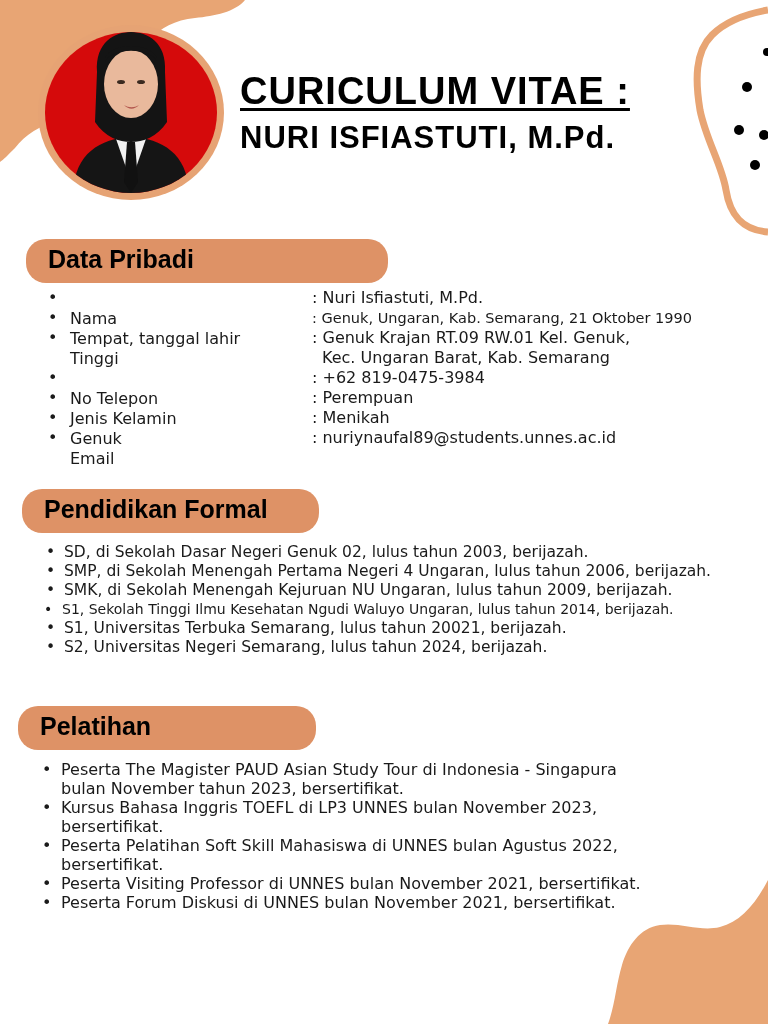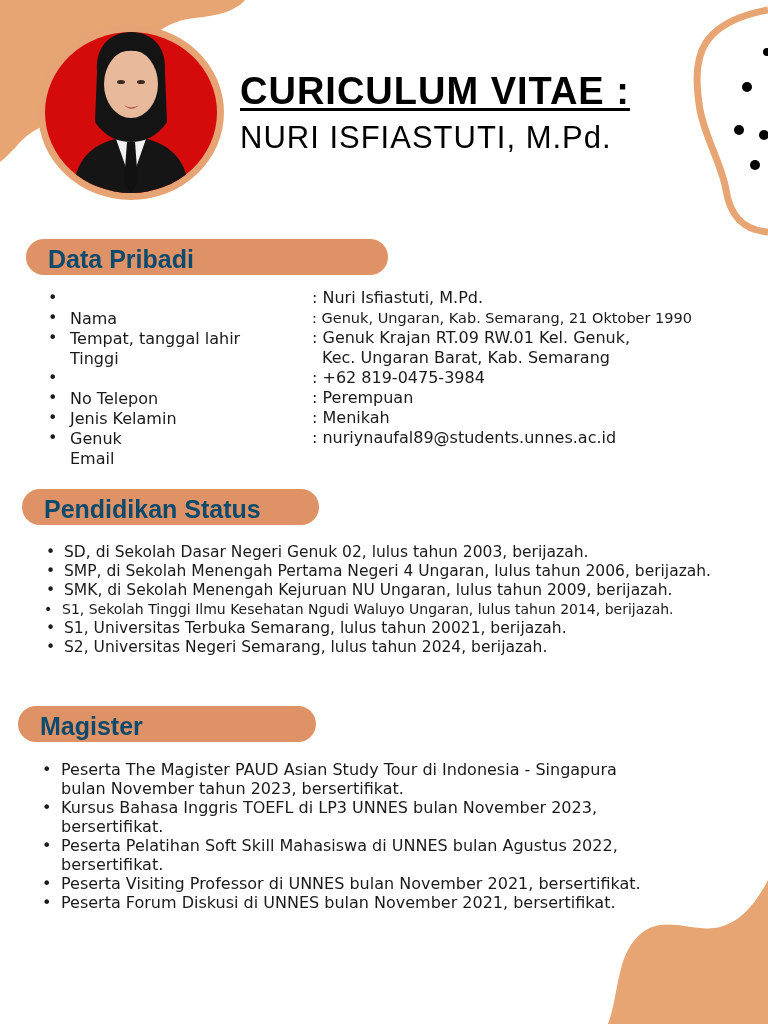--- a/index.html
+++ b/index.html
@@ -16,27 +16,27 @@
     position: absolute; left: 7px; top: 7px; width: 172px; height: 161px;
     border-radius: 50%; background: #d50a0b; overflow: hidden;
   }
   .title-block { position: absolute; left: 240px; top: 68px; width: 440px; text-align: left; }
   .title {
     font-family: "Liberation Sans", sans-serif; font-weight: bold; font-size: 38px;
     letter-spacing: 1px; color: #000; text-decoration: underline; text-decoration-thickness: 3px;
     text-underline-offset: 4px; line-height: 46px;
   }
   .subtitle {
-    font-family: "Liberation Sans", sans-serif; font-weight: normal; font-size: 31px;
+    font-family: "Liberation Sans", sans-serif; font-weight: bold; font-size: 31px;
     letter-spacing: 1px; color: #000; margin-top: 6px; line-height: 36px;
   }
   .pill {
-    position: absolute; height: 36px; border-radius: 20px; background: #de9266;
+    position: absolute; height: 44px; border-radius: 20px; background: #de9266;
     font-family: "Liberation Sans", sans-serif; font-weight: bold; font-size: 25px;
-    color: #0c4a6e; line-height: 40px; padding-left: 22px; box-sizing: border-box;
+    color: #000000; line-height: 40px; padding-left: 22px; box-sizing: border-box;
   }
   .kv { position: absolute; left: 48px; top: 288px; font-size: 16px; line-height: 20px; }
   .kv-row { position: relative; height: 20px; }
   .kv-row.tall { height: 40px; }
   .kv-bullet { position: absolute; left: 0; top: 0; }
   .kv-label { position: absolute; left: 22px; top: 0; white-space: nowrap; margin-top: 21px; }
   .kv-value { position: absolute; left: 264px; top: 0; white-space: nowrap; }
   .kv-value.small { font-size: 14.5px; }
   .list { position: absolute; margin: 0; padding: 0; list-style: none; font-size: 15.5px; line-height: 19px; }
   .list li { position: relative; padding-left: 18px; white-space: nowrap; }
@@ -119,32 +119,32 @@
     <span class="kv-label">Genuk</span>
     <span class="kv-value">: Menikah</span>
   </div>
   <div class="kv-row">
     <span class="kv-bullet">•</span>
     <span class="kv-label">Email</span>
     <span class="kv-value">: nuriynaufal89@students.unnes.ac.id</span>
   </div>
 </div>
 
-<div class="pill" style="left:22px; top:489px; width:297px;">Pendidikan Status</div>
+<div class="pill" style="left:22px; top:489px; width:297px;">Pendidikan Formal</div>
 
 <ul class="list" style="left:46px; top:543px;">
   <li><span class="dot">•</span><span>SD, di Sekolah Dasar Negeri Genuk 02, lulus tahun 2003, berijazah.</span></li>
   <li><span class="dot">•</span><span>SMP, di Sekolah Menengah Pertama Negeri 4 Ungaran, lulus tahun 2006, berijazah.</span></li>
   <li><span class="dot">•</span><span>SMK, di Sekolah Menengah Kejuruan NU Ungaran, lulus tahun 2009, berijazah.</span></li>
   <li class="small" style="left:-2px;"><span class="dot">•</span><span>S1, Sekolah Tinggi Ilmu Kesehatan Ngudi Waluyo Ungaran, lulus tahun 2014, berijazah.</span></li>
   <li><span class="dot">•</span><span>S1, Universitas Terbuka Semarang, lulus tahun 20021, berijazah.</span></li>
   <li><span class="dot">•</span><span>S2, Universitas Negeri Semarang, lulus tahun 2024, berijazah.</span></li>
 </ul>
 
-<div class="pill" style="left:18px; top:706px; width:298px;">Magister</div>
+<div class="pill" style="left:18px; top:706px; width:298px;">Pelatihan</div>
 
 <ul class="train">
   <li><span class="dot">•</span><span>Peserta The Magister PAUD Asian Study Tour di Indonesia - Singapura</span><br><span>bulan November tahun 2023, bersertifikat.</span></li>
   <li><span class="dot">•</span><span>Kursus Bahasa Inggris TOEFL di LP3 UNNES bulan November 2023,</span><br><span>bersertifikat.</span></li>
   <li><span class="dot">•</span><span>Peserta Pelatihan Soft Skill Mahasiswa di UNNES bulan Agustus 2022,</span><br><span>bersertifikat.</span></li>
   <li><span class="dot">•</span><span>Peserta Visiting Professor di UNNES bulan November 2021, bersertifikat.</span></li>
   <li><span class="dot">•</span><span>Peserta Forum Diskusi di UNNES bulan November 2021, bersertifikat.</span></li>
 </ul>
 
 </body></html>

